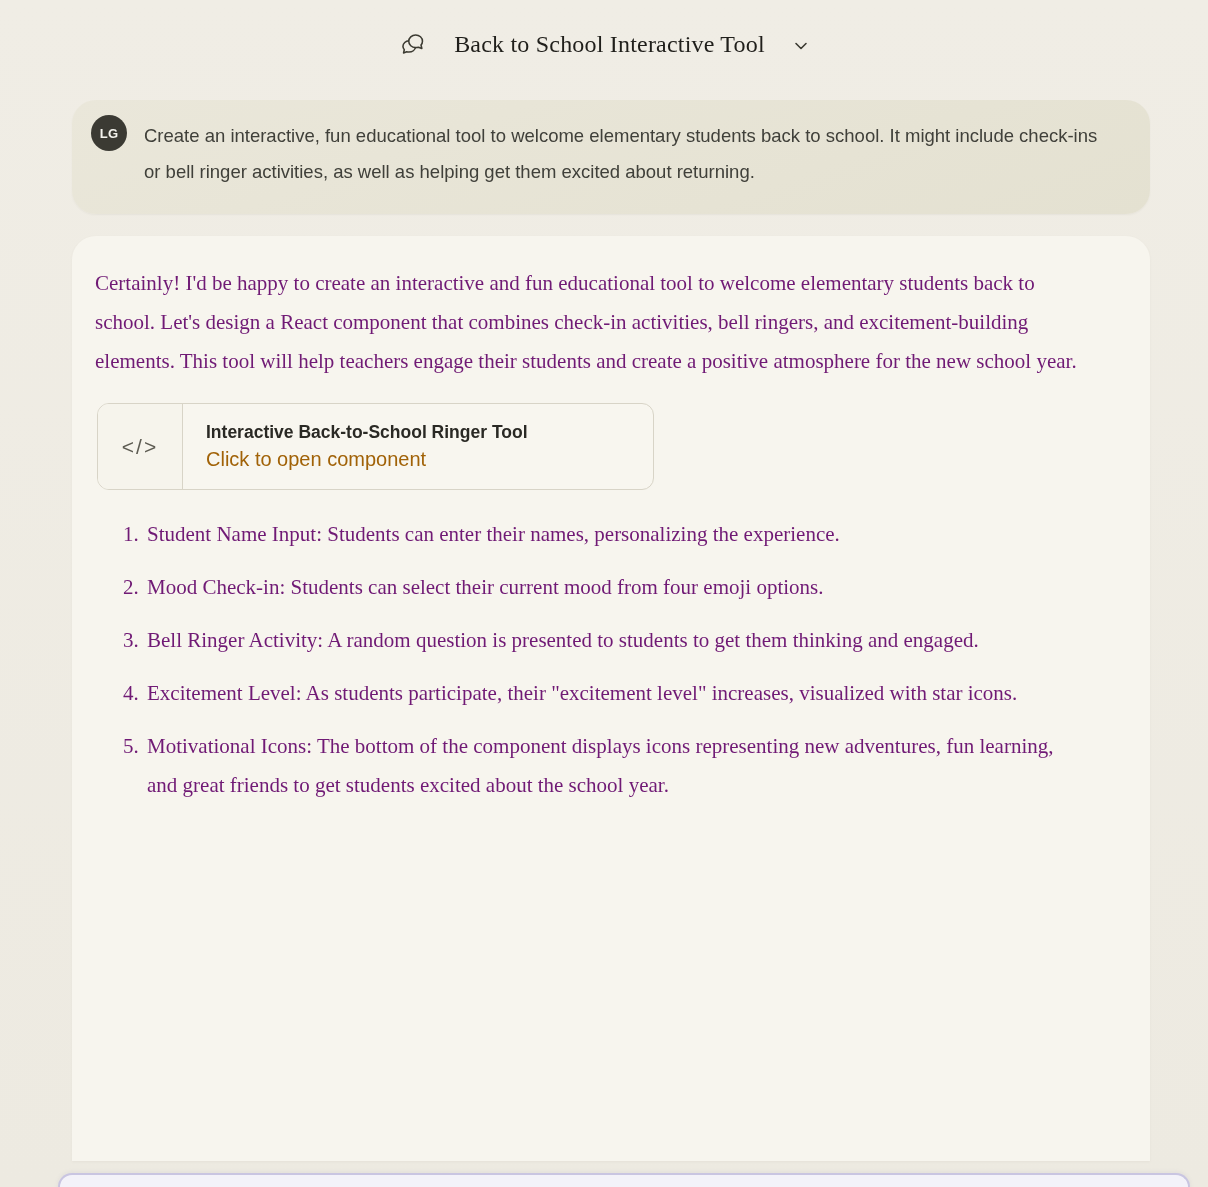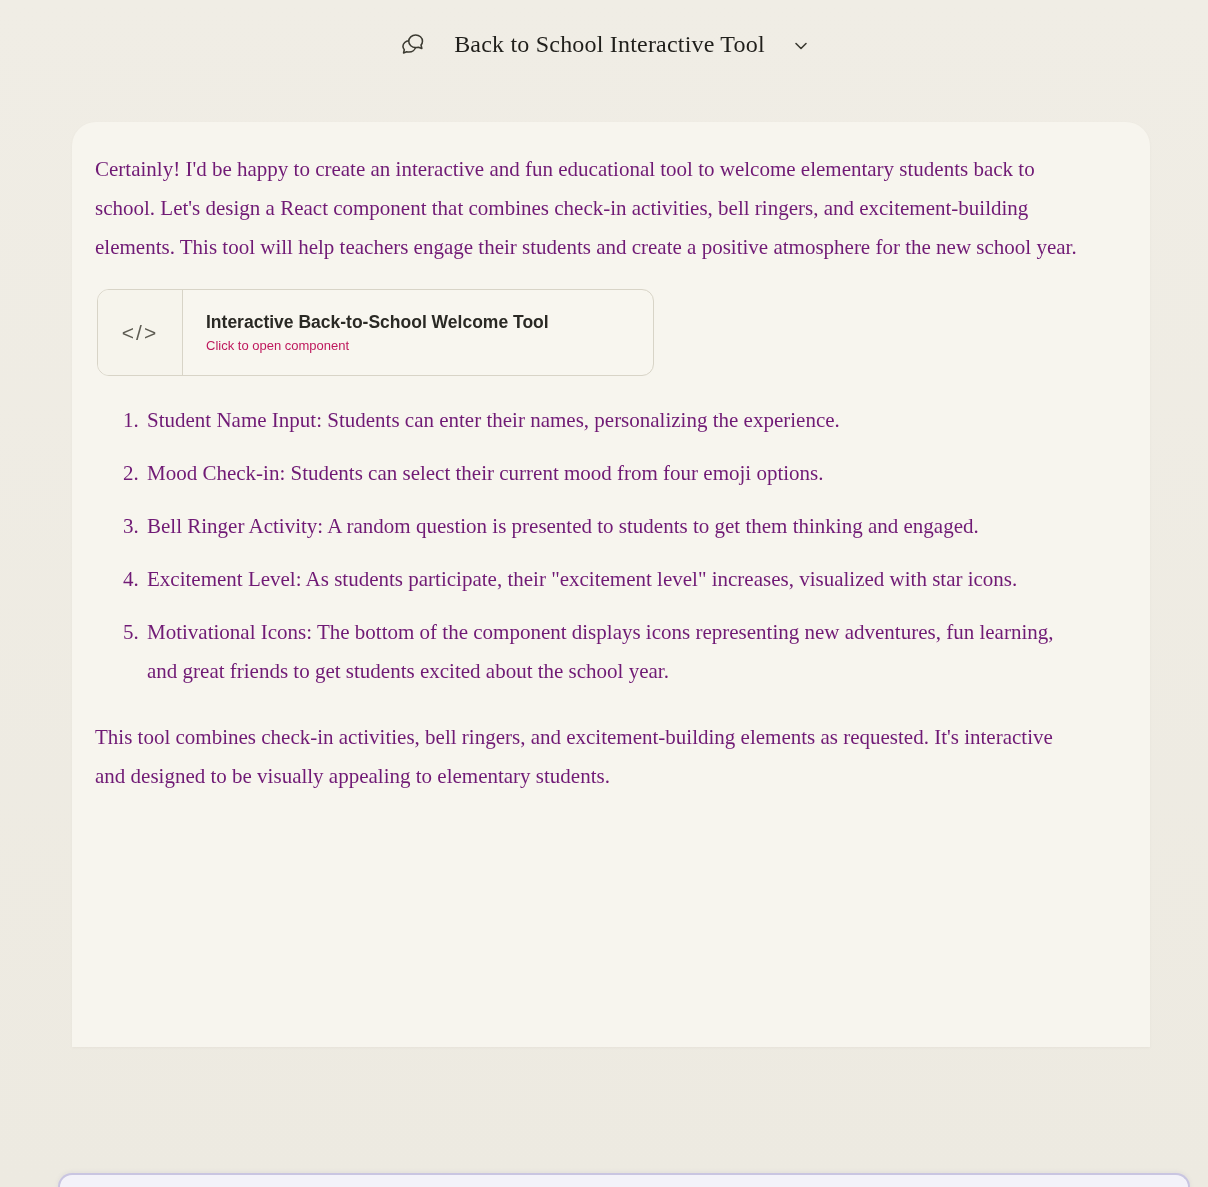--- a/index.html
+++ b/index.html
@@ -126,22 +126,22 @@
     justify-content: center;
     padding-left: 23px;
   }
   .artifact-title {
     font-size: 17.5px;
     font-weight: bold;
     color: #2a2924;
     margin-bottom: 5px;
   }
   .artifact-subtitle {
-    font-size: 13px;
-    color: #be185d;
+    font-size: 20px;
+    color: #a16207;
   }
 
   
   .features-list {
     margin: 25px 0 0 0;
     padding-left: 49px;
     max-width: 990px;
   }
   .features-list li {
     margin-bottom: 14px;
@@ -180,44 +180,47 @@
     <span class="header-title">Back to School Interactive Tool</span>
     <span class="chev">
       <svg width="16" height="16" viewBox="0 0 16 16" fill="none">
         <path d="M3 5.5 L8 10.5 L13 5.5" stroke="#3c3b32" stroke-width="1.6" stroke-linecap="round" stroke-linejoin="round"></path>
       </svg>
     </span>
   </div>
 
   <div class="content">
 
+    <div class="user-bubble">
+      <div class="avatar">LG</div>
+      <div class="user-text">Create an interactive, fun educational tool to welcome elementary students back to school. It might include check-ins or bell ringer activities, as well as helping get them excited about returning.</div>
+    </div>
 
     <div class="response-card">
 
       <p>Certainly! I'd be happy to create an interactive and fun educational tool to welcome elementary students back to school. Let's design a React component that combines check-in activities, bell ringers, and excitement-building elements. This tool will help teachers engage their students and create a positive atmosphere for the new school year.</p>
 
       <div class="artifact-card">
         <div class="artifact-icon-box">
           <span class="code-glyph">&lt;/&gt;</span>
         </div>
         <div class="artifact-meta">
-          <div class="artifact-title">Interactive Back-to-School Welcome Tool</div>
+          <div class="artifact-title">Interactive Back-to-School Ringer Tool</div>
           <div class="artifact-subtitle">Click to open component</div>
         </div>
       </div>
 
 
       <ol class="features-list">
         <li>Student Name Input: Students can enter their names, personalizing the experience.</li>
         <li>Mood Check-in: Students can select their current mood from four emoji options.</li>
         <li>Bell Ringer Activity: A random question is presented to students to get them thinking and engaged.</li>
         <li>Excitement Level: As students participate, their "excitement level" increases, visualized with star icons.</li>
         <li>Motivational Icons: The bottom of the component displays icons representing new adventures, fun learning, and great friends to get students excited about the school year.</li>
       </ol>
 
-      <p class="outro">This tool combines check-in activities, bell ringers, and excitement-building elements as requested. It's interactive and designed to be visually appealing to elementary students.</p>
 
     </div>
   </div>
 
   <div class="composer"></div>
 
 </div>
 
 </body></html>

